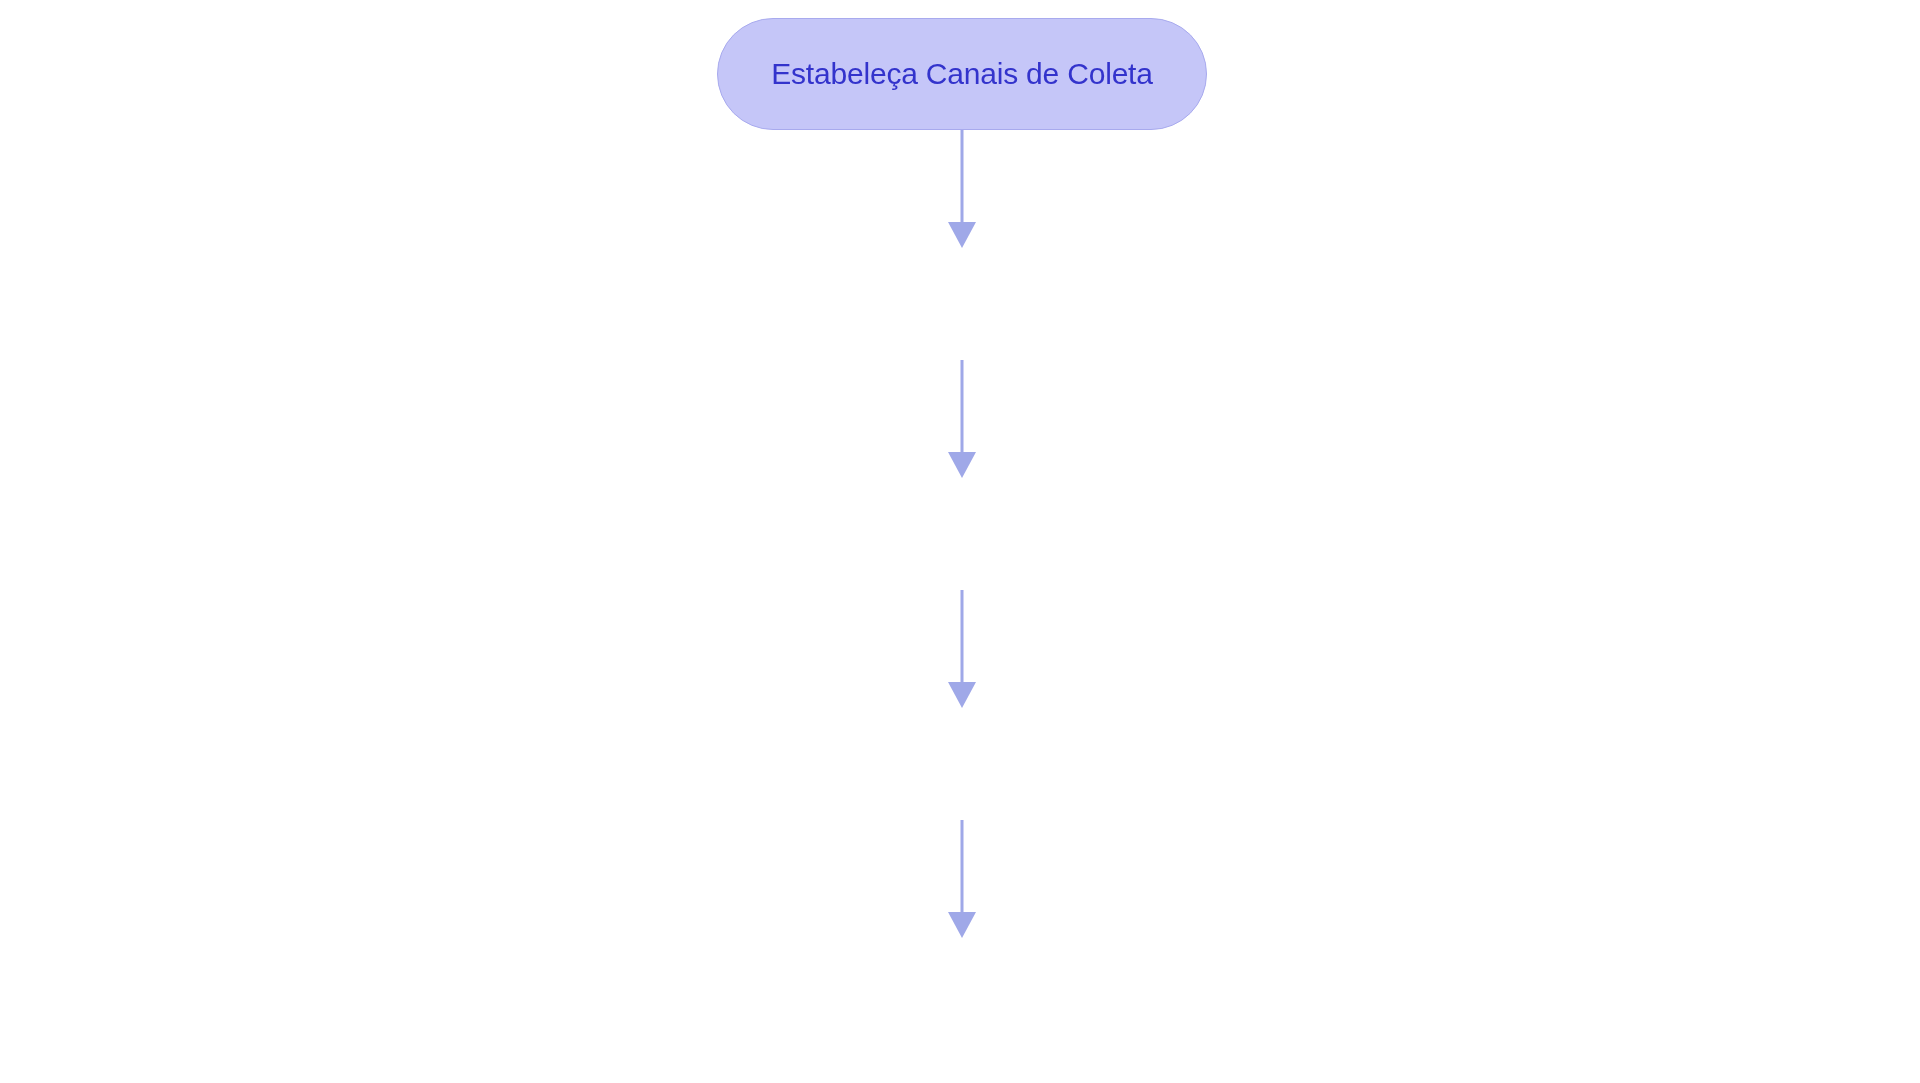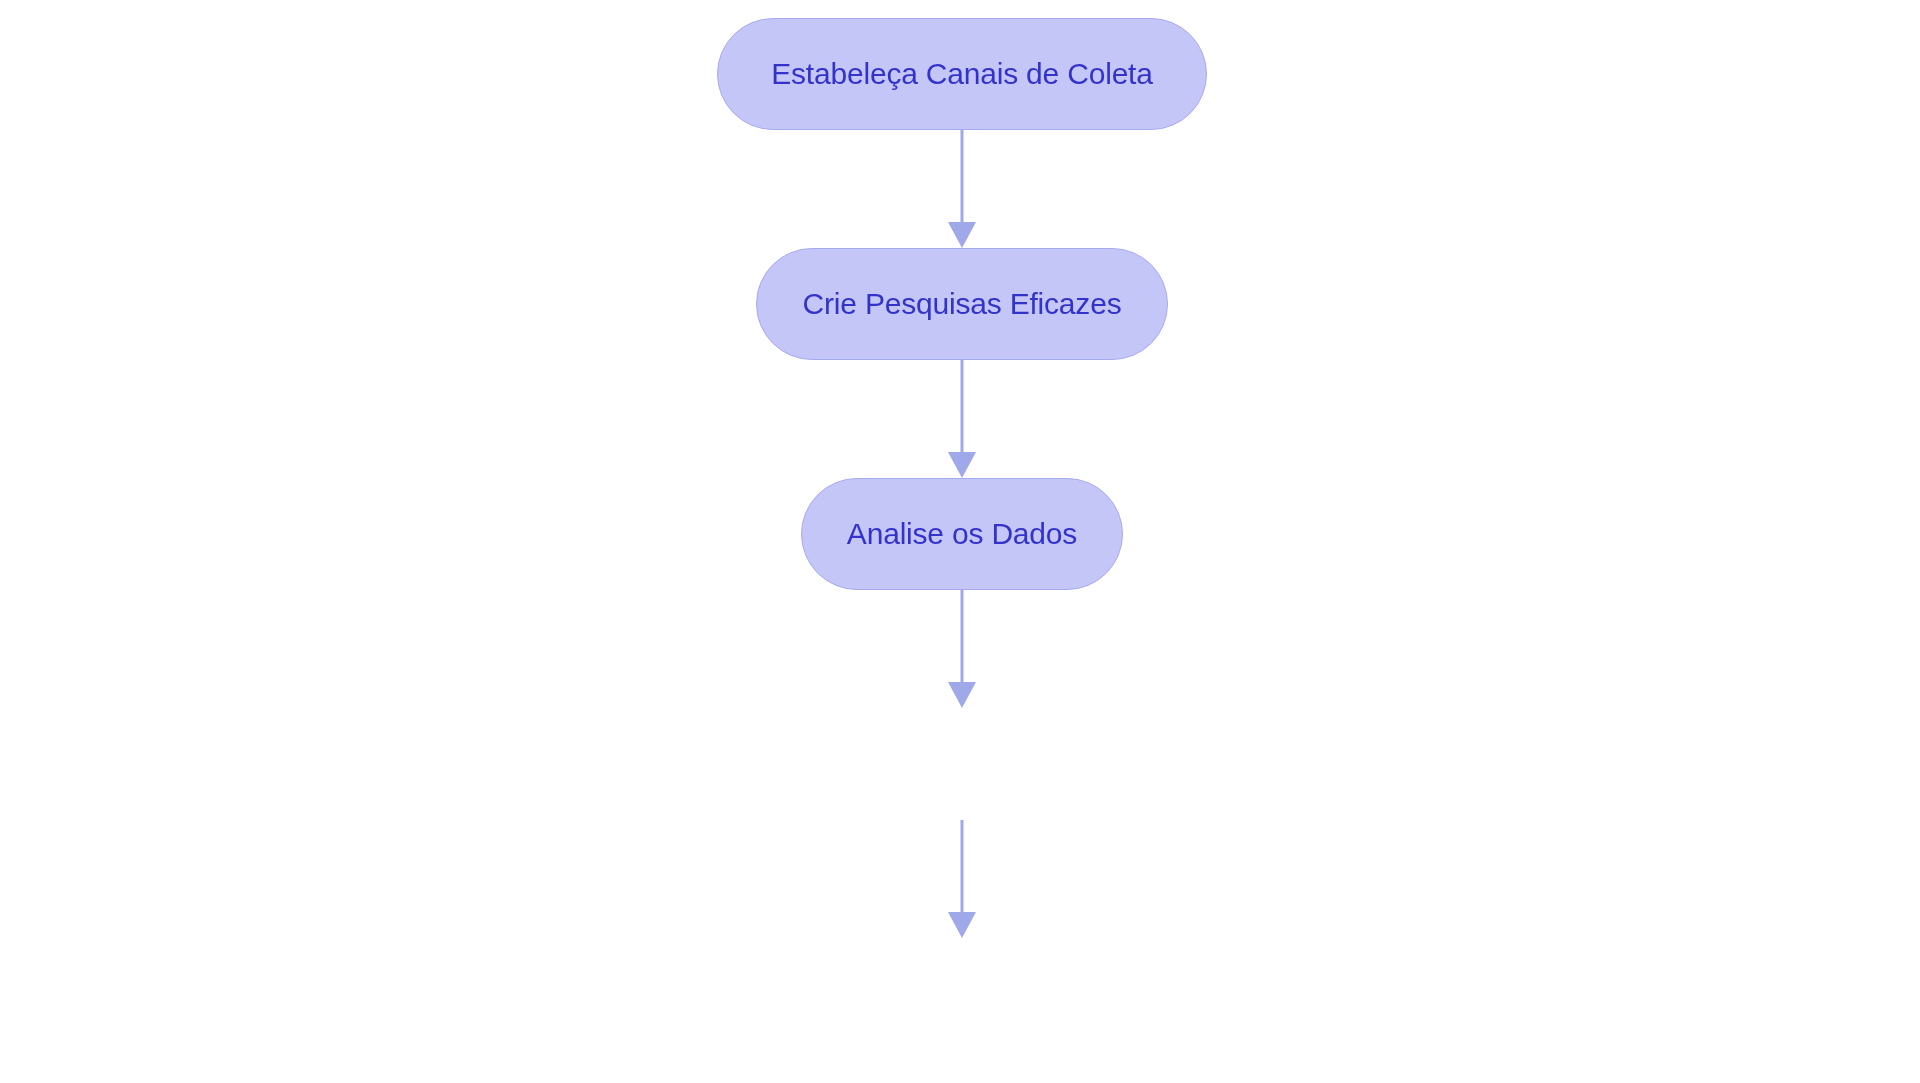--- a/index.html
+++ b/index.html
@@ -79,32 +79,26 @@
 
   <div class="node" style="left:962px; top:18px; width:490px;">
     <span class="node-label">Estabeleça Canais de Coleta</span>
   </div>
 
   <div class="connector" style="left:962px; top:130px; height:118px;">
     <div class="connector-line" style="height:92px;"></div>
     <div class="connector-head"></div>
   </div>
 
-  <div class="node" style="left:962px; top:248px; width:412px;">
-    <span class="node-label">Crie Pesquisas Eficazes</span>
-  </div>
 
   <div class="connector" style="left:962px; top:360px; height:118px;">
     <div class="connector-line" style="height:92px;"></div>
     <div class="connector-head"></div>
   </div>
 
-  <div class="node" style="left:962px; top:478px; width:322px;">
-    <span class="node-label">Analise os Dados</span>
-  </div>
 
   <div class="connector" style="left:962px; top:590px; height:118px;">
     <div class="connector-line" style="height:92px;"></div>
     <div class="connector-head"></div>
   </div>
 
 
   <div class="connector" style="left:962px; top:820px; height:118px;">
     <div class="connector-line" style="height:92px;"></div>
     <div class="connector-head"></div>

